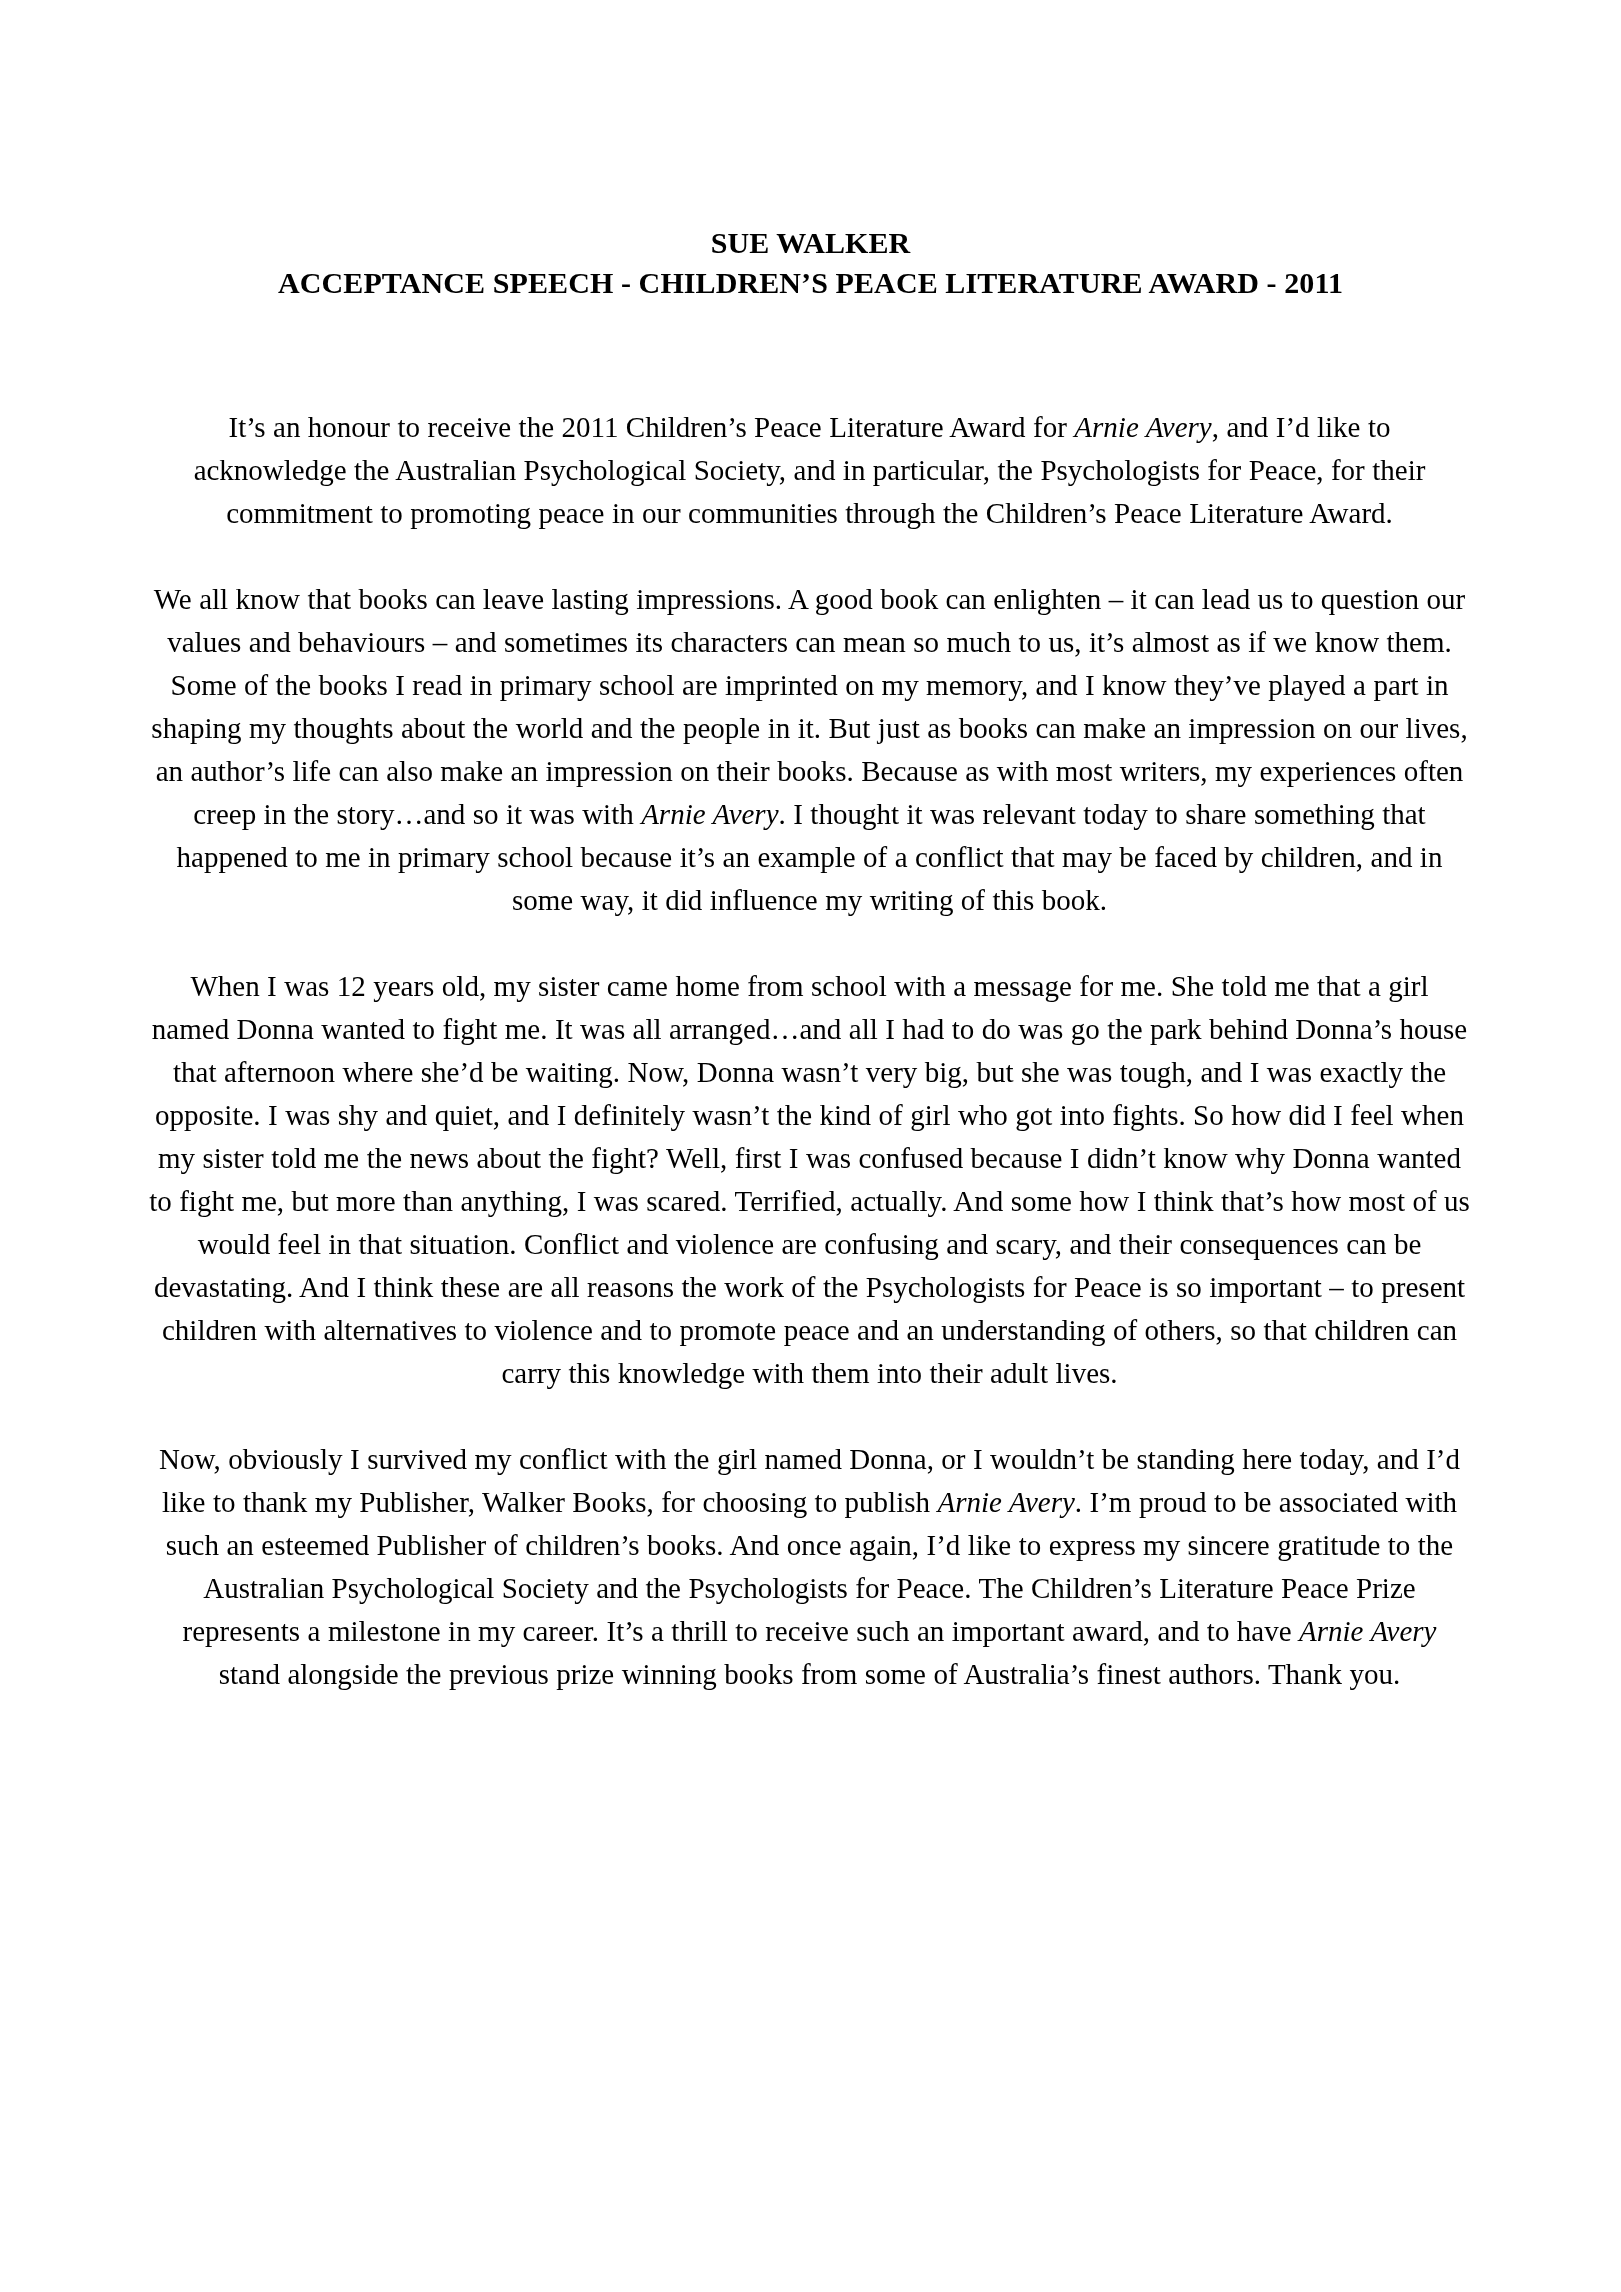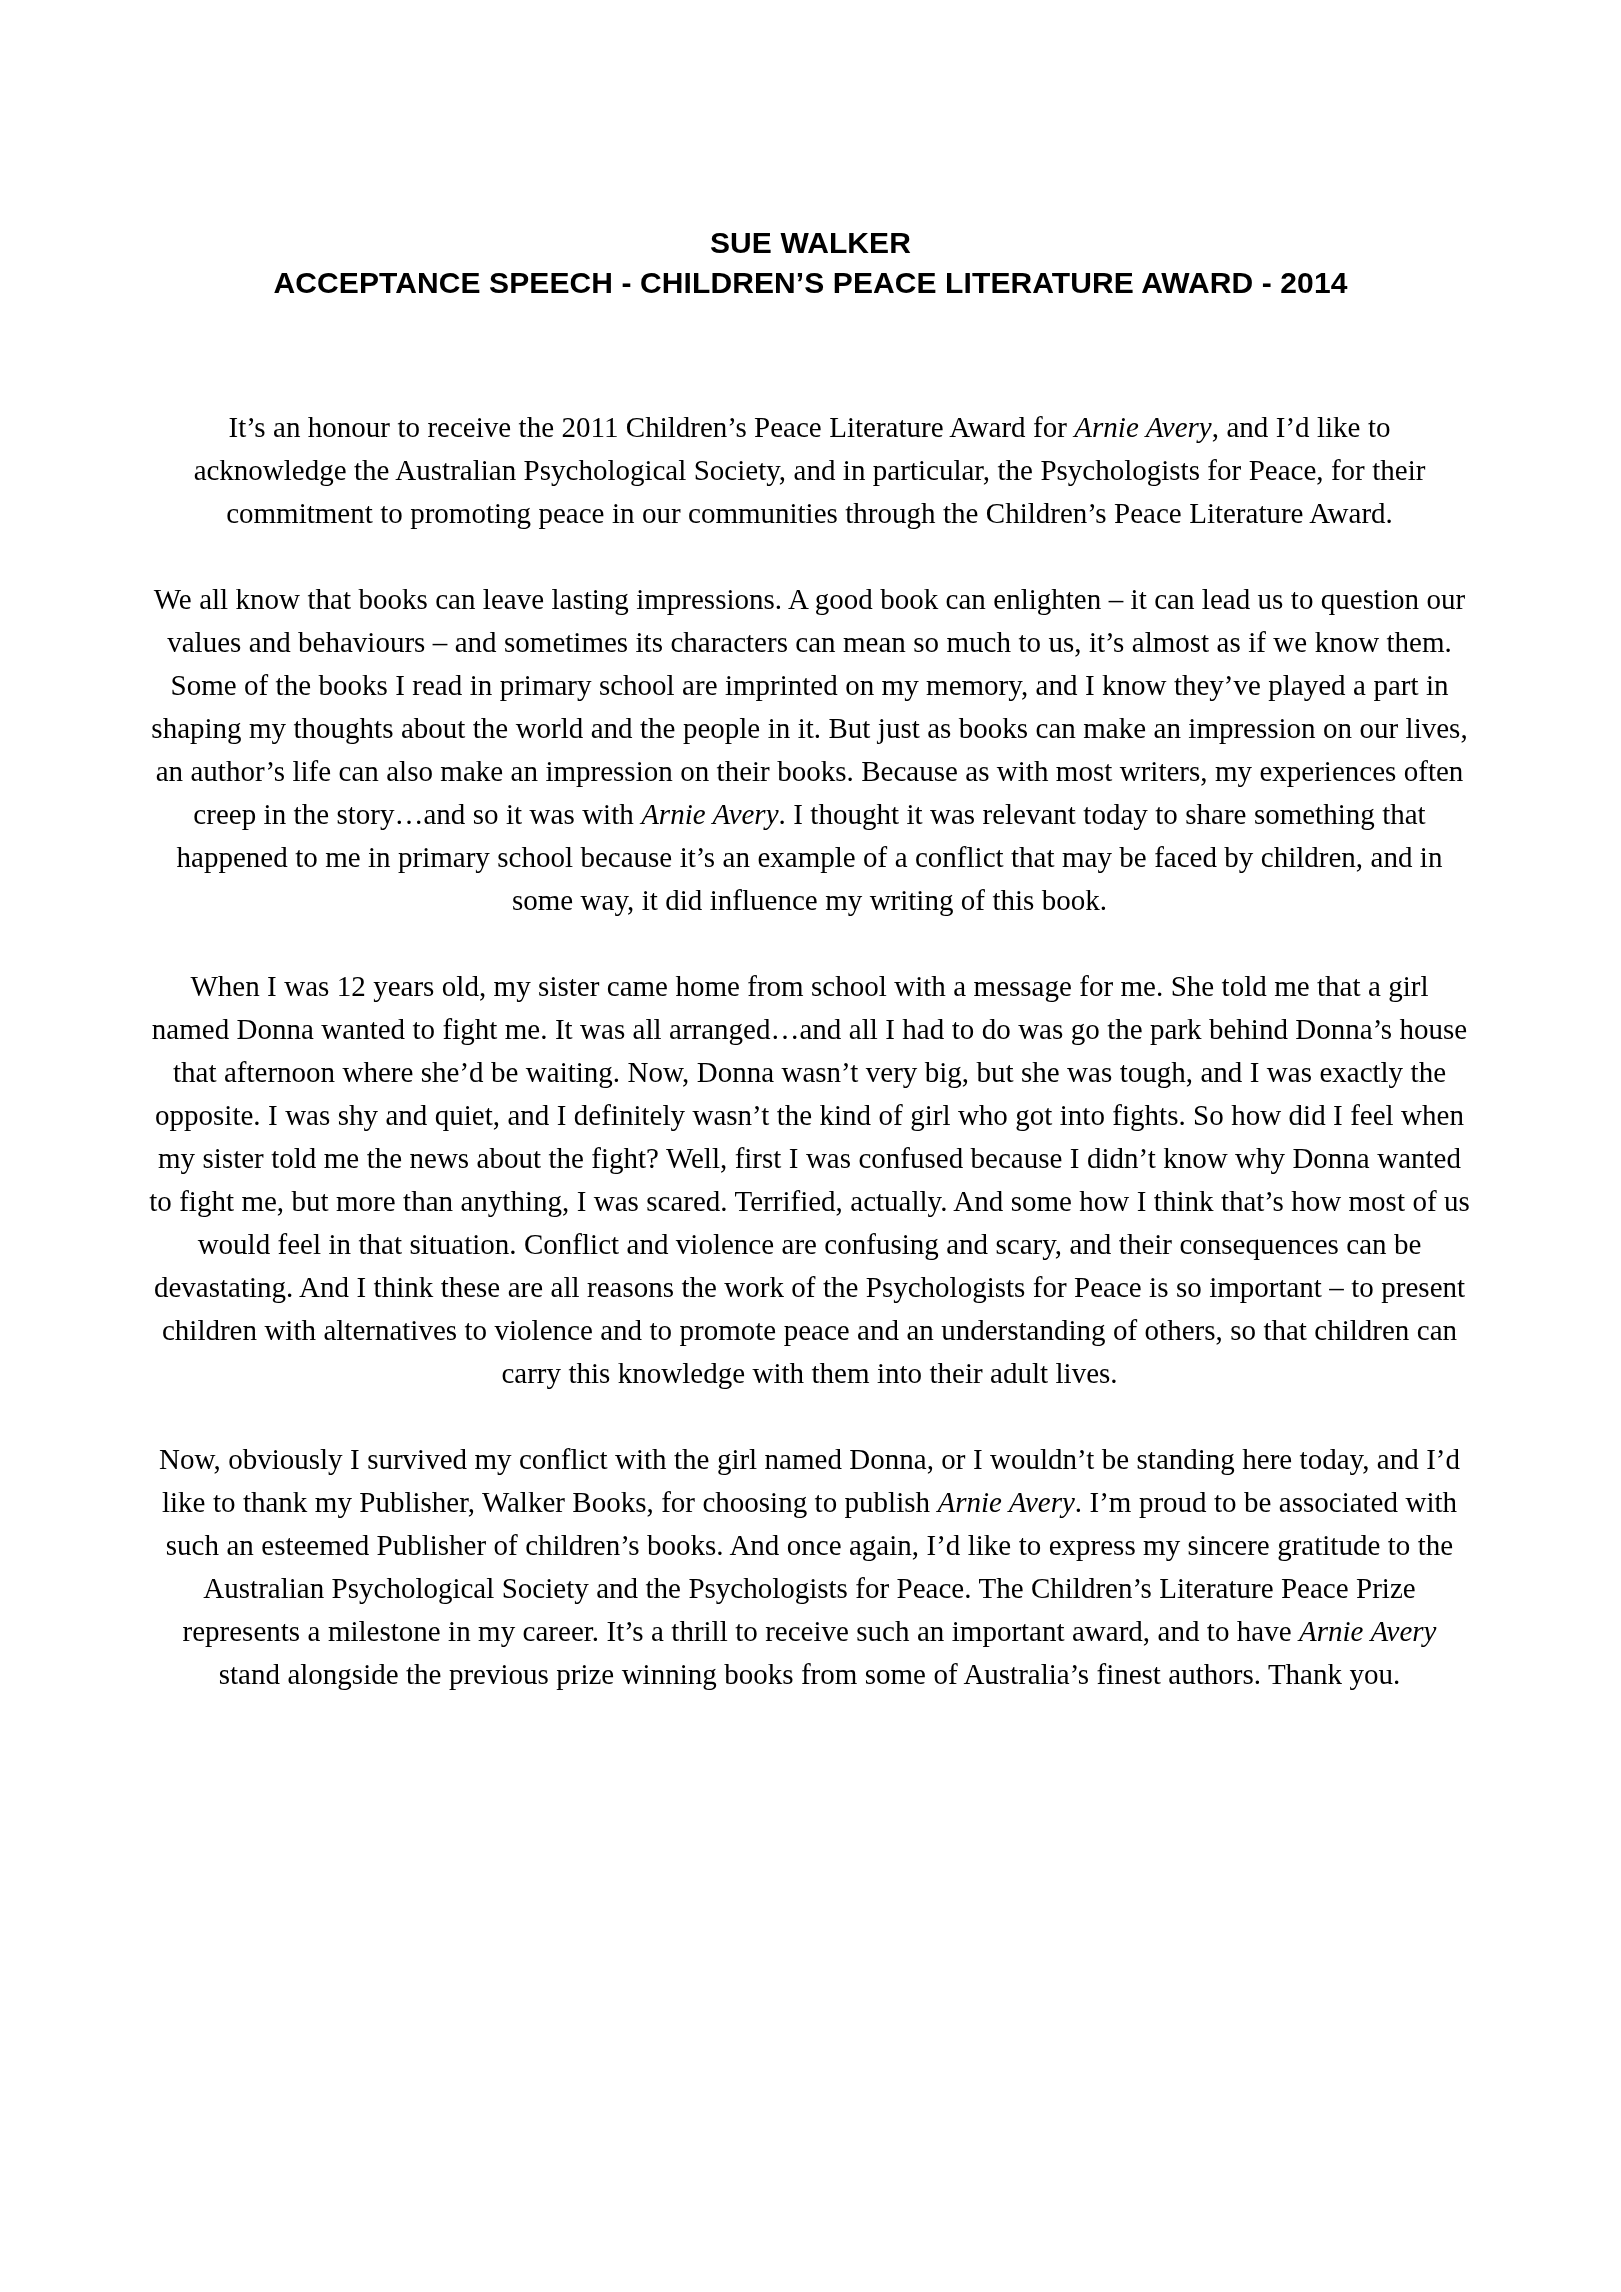--- a/index.html
+++ b/index.html
@@ -22,21 +22,21 @@
   
   .title-block {
     position: absolute;
     top: 223px;
     left: 0;
     width: 1621px;
     text-align: center;
   }
 
   .title-line {
-    font-family: Liberation Sans, sans-serif;
+    font-family: Liberation Serif, serif;
     font-weight: bold;
     font-size: 30px;
     line-height: 40px;
     color: #000000;
     letter-spacing: 0.1px;
     white-space: nowrap;
   }
 
   
   .body-block {
@@ -64,21 +64,21 @@
     font-style: italic;
   }
 </style>
 </head>
 <body>
 
 <div class="page">
 
   <div class="title-block">
     <div class="title-line">SUE WALKER</div>
-    <div class="title-line">ACCEPTANCE SPEECH - CHILDREN’S PEACE LITERATURE AWARD - 2014</div>
+    <div class="title-line">ACCEPTANCE SPEECH - CHILDREN’S PEACE LITERATURE AWARD - 2011</div>
   </div>
 
   <div class="body-block">
     <p class="para"><span>It’s an honour to receive the 2011 Children’s Peace Literature Award for </span><em>Arnie Avery</em><span>, and I’d like to acknowledge the Australian Psychological Society, and in particular, the Psychologists for Peace, for their commitment to promoting peace in our communities through the Children’s Peace Literature Award.</span></p>
     <p class="para"><span>We all know that books can leave lasting impressions.  A good book can enlighten – it can lead us to question our values and behaviours – and sometimes its characters can mean so much to us, it’s almost as if we know them.  Some of the books I read in primary school are imprinted on my memory, and I know they’ve played a part in shaping my thoughts about the world and the people in it.  But just as books can make an impression on our lives, an author’s life can also make an impression on their books.  Because as with most writers, my experiences often creep in the story…and so it was with </span><em>Arnie Avery</em><span>.  I thought it was relevant today to share something that happened to me in primary school because it’s an example of a conflict that may be faced by children, and in some way, it did influence my writing of this book.</span></p>
     <p class="para"><span>When I was 12 years old, my sister came home from school with a message for me.  She told me that a girl named Donna wanted to fight me.  It was all arranged…and all I had to do was go the park behind Donna’s house that afternoon where she’d be waiting.  Now, Donna wasn’t very big, but she was tough, and I was exactly the opposite.  I was shy and quiet, and I definitely wasn’t the kind of girl who got into fights.  So how did I feel when my sister told me the news about the fight?  Well, first I was confused because I didn’t know why Donna wanted to fight me, but more than anything, I was scared.  Terrified, actually.  And some how I think that’s how most of us would feel in that situation. Conflict and violence are confusing and scary, and their consequences can be devastating.  And I think these are all reasons the work of the Psychologists for Peace is so important – to present children with alternatives to violence and to promote peace and an understanding of others, so that children can carry this knowledge with them into their adult lives.</span></p>
     <p class="para"><span>Now, obviously I survived my conflict with the girl named Donna, or I wouldn’t be standing here today, and I’d like to thank my Publisher, Walker Books, for choosing to publish </span><em>Arnie Avery</em><span>.  I’m proud to be associated with such an esteemed Publisher of children’s books.  And once again, I’d like to express my sincere gratitude to the Australian Psychological Society and the Psychologists for Peace.  The Children’s Literature Peace Prize represents a milestone in my career.  It’s a thrill to receive such an important award, and to have </span><em>Arnie Avery</em><span> stand alongside the previous prize winning books from some of Australia’s finest authors.  Thank you.</span></p>
   </div>
 
 </div>

